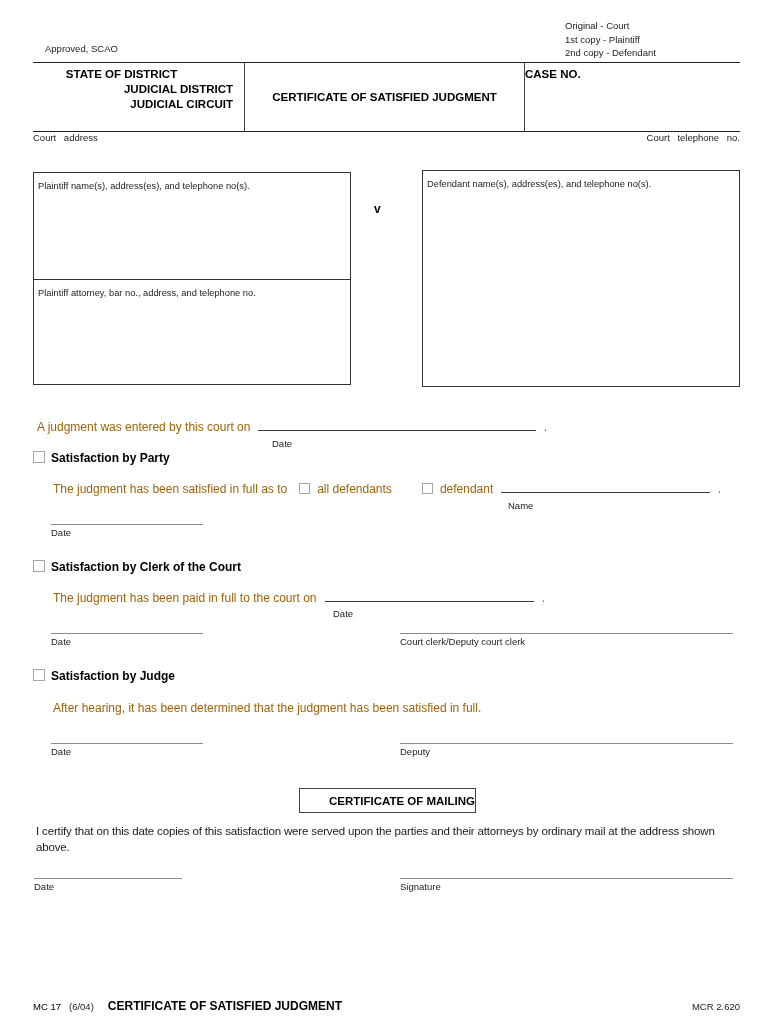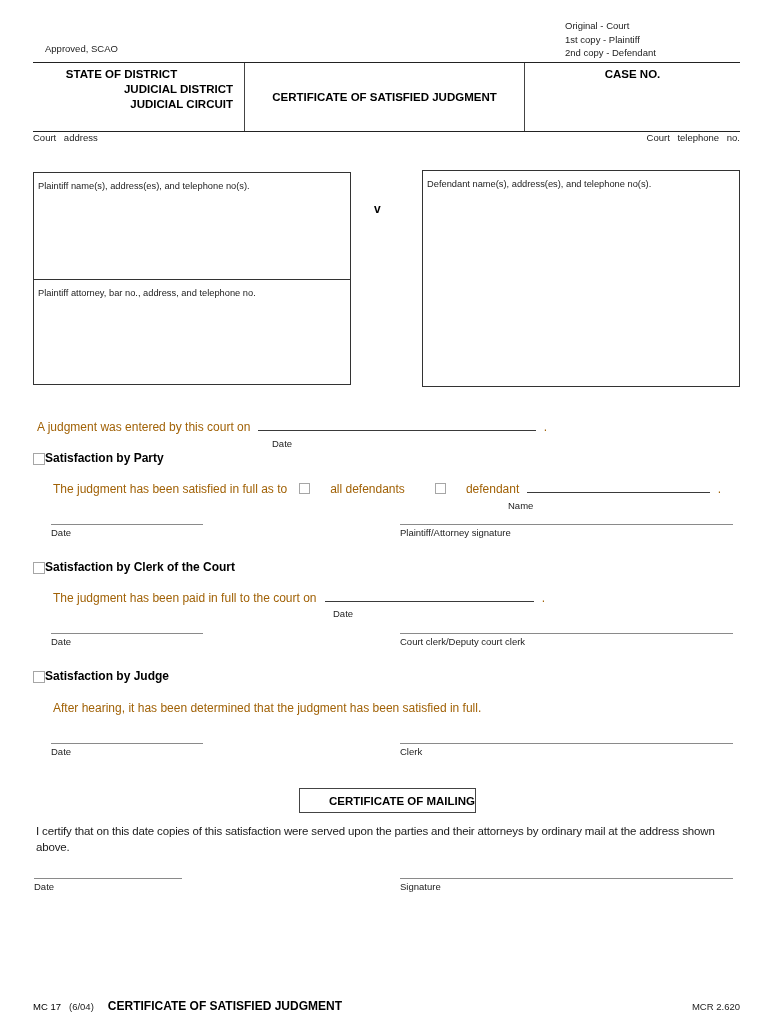--- a/index.html
+++ b/index.html
@@ -14,21 +14,21 @@
   
   .hdr{left:33px;top:62px;width:707px;height:68px;border-top:1.4px solid #222;
        border-bottom:1.4px solid #222;display:flex;}
   .hcell{box-sizing:border-box;height:100%;}
   .c1{width:212px;border-right:1.2px solid #444;padding-top:4px;}
   .c1 div{font-weight:bold;font-size:11.5px;line-height:15px;color:#000;}
   .c1 .l1{text-align:center;padding-right:34px;}
   .c1 .l2,.c1 .l3{text-align:right;padding-right:11px;}
   .c2{width:280px;border-right:1.2px solid #444;display:flex;align-items:center;justify-content:center;}
   .c2 span{font-weight:bold;font-size:11.5px;color:#000;text-align:center;}
-  .c3{flex:1;text-align:center;padding-top:5px;}
+  .c3{flex:1;text-align:left;padding-top:5px;}
   .c3 div{font-weight:bold;font-size:11.5px;color:#000;}
 
   .court-row{left:33px;top:132px;width:707px;display:flex;justify-content:space-between;}
 
   
   .pbox{left:33px;top:172px;width:318px;height:213px;border:1.2px solid #333;box-sizing:border-box;}
   .pbox .top{height:107px;border-bottom:1.2px solid #333;box-sizing:border-box;padding:2px 4px;}
   .pbox .bot{padding:2px 4px;}
   .dbox{left:422px;top:170px;width:318px;height:217px;border:1.2px solid #333;box-sizing:border-box;padding:2px 4px;}
   .versus{left:374px;top:202px;font-weight:bold;font-size:12px;color:#000;}
@@ -39,23 +39,23 @@
   .fill-line{flex:1;height:0;border-bottom:1.1px solid #3a3a3a;align-self:flex-end;
              margin:0 6px 3px 8px;}
   .period{margin-left:2px;}
   .sublabel{position:absolute;font-size:9.5px;color:#222;}
 
   
   .checkbox{display:inline-block;width:12px;height:12px;border:1px solid #a6a6a6;
             background:#fff;box-sizing:border-box;flex:none;}
   .checkbox.inline{width:11px;height:11px;margin-bottom:2px;}
   .cb-ml1{margin-left:12px;} .cb-ml2{margin-left:30px;}
-  .lbl-ml{margin-left:20px;text-align:right;}
-
-  .sec-hdr{position:absolute;left:33px;display:flex;align-items:flex-end;gap:0;}
+  .lbl-ml{margin-left:7px;text-align:right;}
+
+  .sec-hdr{position:absolute;left:33px;display:flex;align-items:flex-start;gap:6px;}
   .sec-title{font-weight:bold;font-size:12px;color:#000;}
 
   
   .sig{position:absolute;}
   .sigline{height:10px;border-bottom:1.1px solid #8a8a8a;}
   .siglab{font-size:9.5px;color:#222;margin-top:2px;}
 
   
   .mailbox{left:299px;top:788px;width:177px;height:25px;border:1.4px solid #444;
            display:flex;align-items:center;justify-content:flex-end;box-sizing:border-box;}
@@ -134,24 +134,20 @@
     <span class="checkbox inline cb-ml2"></span>
     <span class="body-txt lbl-ml">defendant</span>
     <span class="fill-line"></span>
     <span class="body-txt period">.</span>
   </div>
   <div class="sublabel" style="left:508px;top:500px">Name</div>
   <div class="sig" style="left:51px;top:514px;width:152px">
     <div class="sigline"></div>
     <div class="siglab">Date</div>
   </div>
-  <div class="sig" style="left:400px;top:514px;width:333px">
-    <div class="sigline"></div>
-    <div class="siglab">Plaintiff/Attorney signature</div>
-  </div>
 
   <div class="sec-hdr" style="top:560px">
     <span class="checkbox"></span>
     <span class="sec-title">Satisfaction by Clerk of the Court</span>
   </div>
   <div class="row" style="left:53px;top:591px;width:492px">
     <span class="body-txt">The judgment has been paid in full to the court on</span>
     <span class="fill-line"></span>
     <span class="body-txt period">.</span>
   </div>
@@ -169,21 +165,21 @@
     <span class="checkbox"></span>
     <span class="sec-title">Satisfaction by Judge</span>
   </div>
   <div class="abs body-txt" style="left:53px;top:701px">After hearing, it has been determined that the judgment has been satisfied in full.</div>
   <div class="sig" style="left:51px;top:733px;width:152px">
     <div class="sigline"></div>
     <div class="siglab">Date</div>
   </div>
   <div class="sig" style="left:400px;top:733px;width:333px">
     <div class="sigline"></div>
-    <div class="siglab">Clerk</div>
+    <div class="siglab">Deputy</div>
   </div>
 
   <div class="abs mailbox">
     <span>CERTIFICATE OF MAILING</span>
   </div>
   <div class="abs mailpara">I certify that on this date copies of this satisfaction were served upon the parties and their attorneys by ordinary mail at the address shown above.</div>
   <div class="sig" style="left:34px;top:868px;width:148px">
     <div class="sigline"></div>
     <div class="siglab">Date</div>
   </div>

